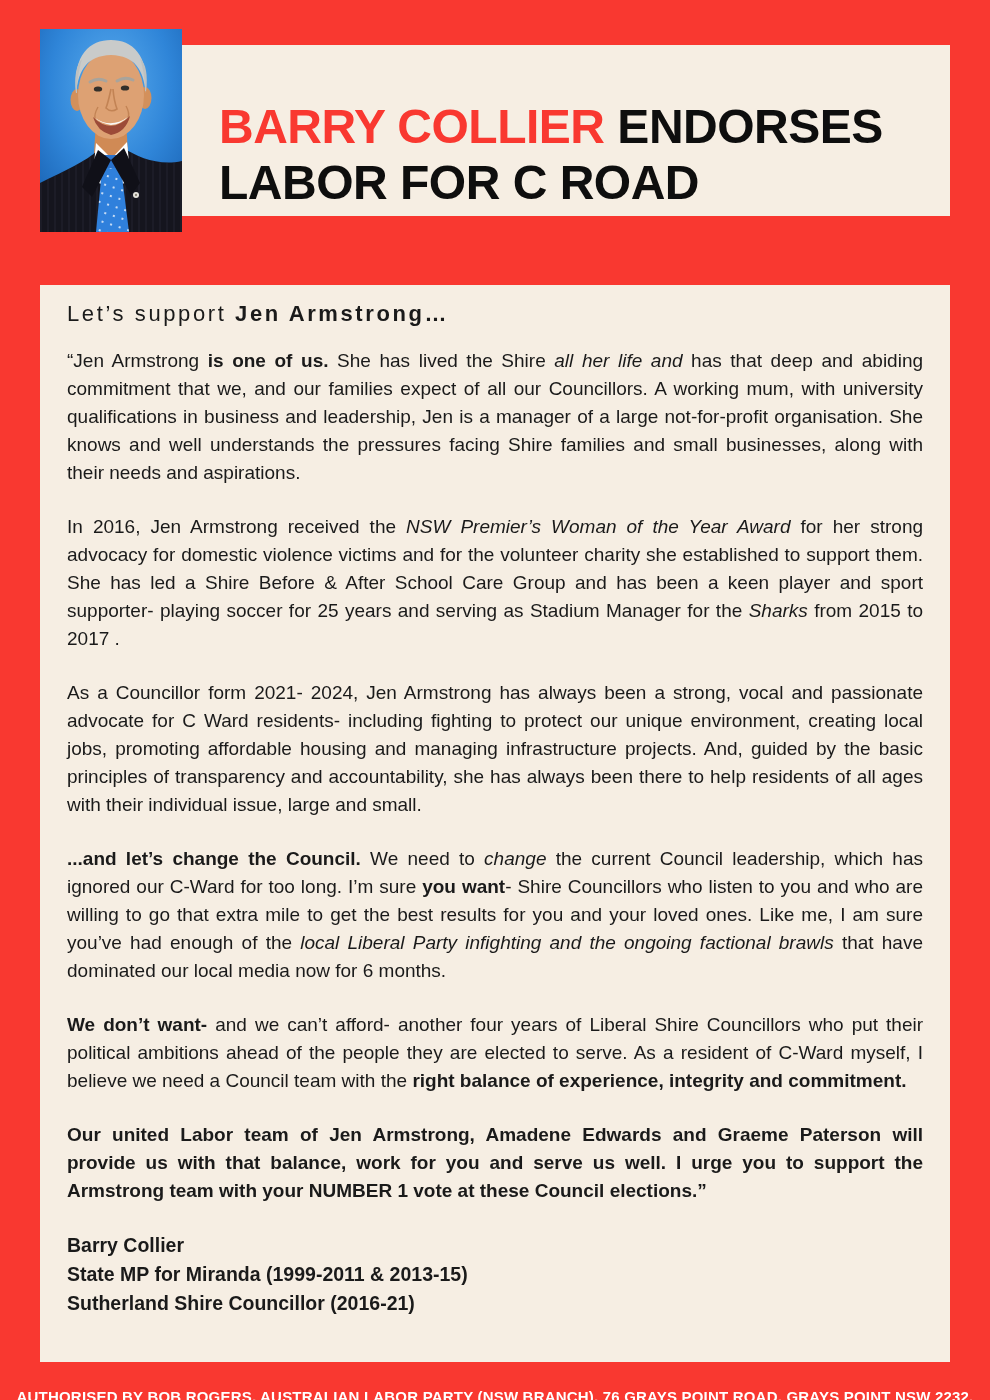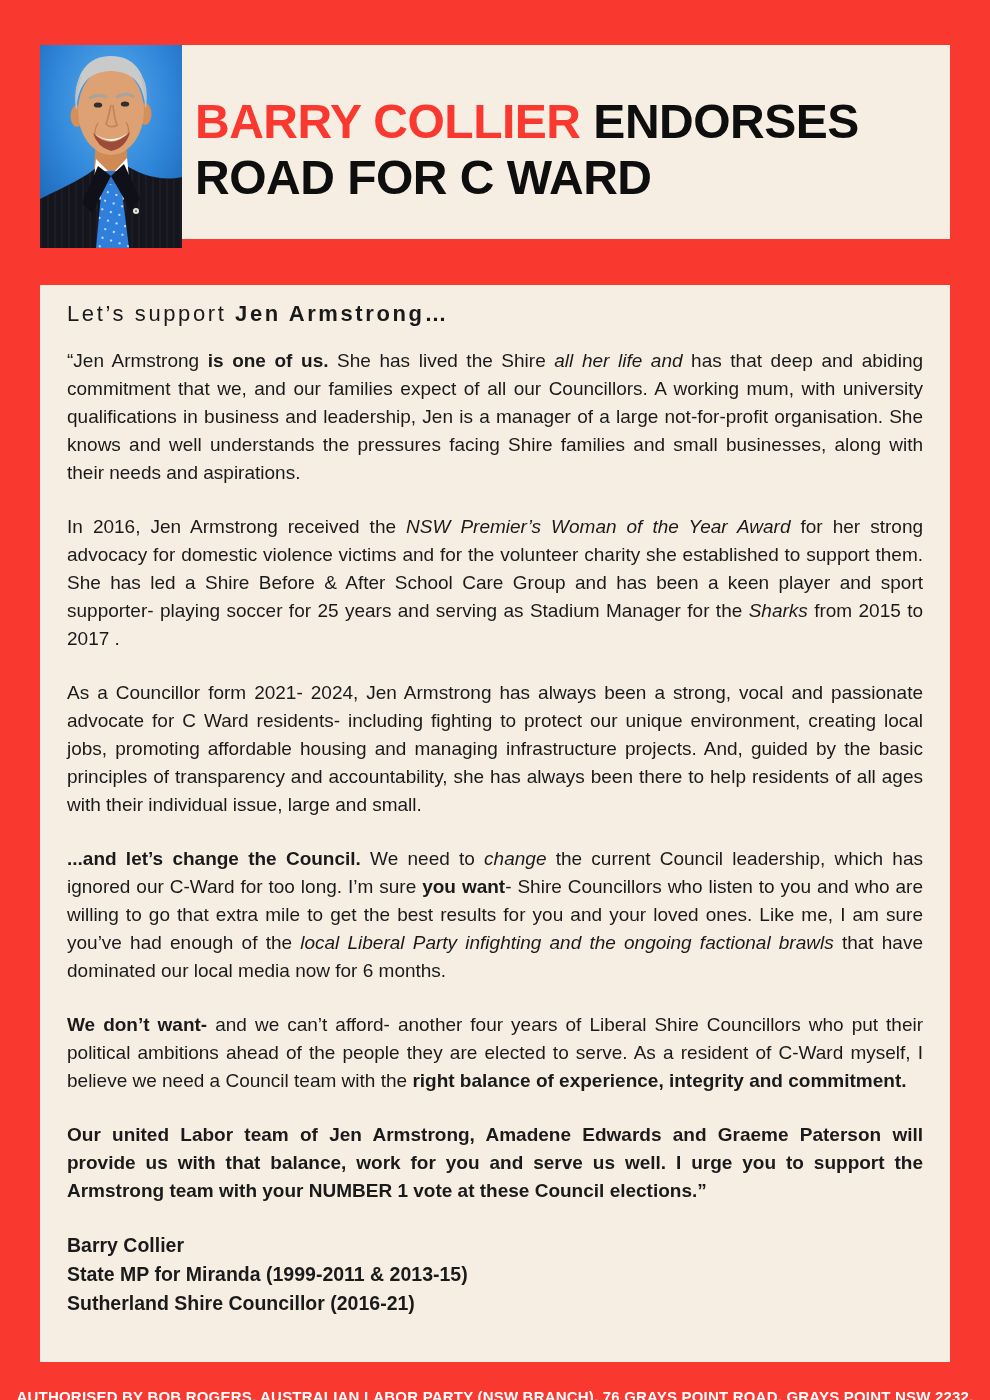--- a/index.html
+++ b/index.html
@@ -7,23 +7,23 @@
     width: 990px; height: 1400px;
     position: relative;
     background: #F93830;
     overflow: hidden;
     font-family: "Liberation Sans", sans-serif;
   }
 
   
   .header-band {
     position: absolute; left: 40px; top: 45px;
-    width: 910px; height: 194px;
+    width: 910px; height: 171px;
     background: #F6EEE3;
-    display: flex; align-items: flex-start;
+    display: flex; align-items: center; gap: 24px;
   }
   .portrait { width: 142px; height: 203px; flex: none; }
   .portrait svg { display: block; }
   .headline {
     margin: 0; padding: 49px 0 0 13px;
     font-weight: bold;
     font-size: 48px; line-height: 56px;
     letter-spacing: -0.5px;
     color: #0E0E0E;
     white-space: nowrap;
@@ -135,21 +135,21 @@
 
       <path d="M58,78 Q54,85 55,90" stroke="#C28354" stroke-width="1.4" fill="none"></path>
       <path d="M86,77 Q90,84 88,89" stroke="#C28354" stroke-width="1.4" fill="none"></path>
 
       <path d="M53,88 Q71,106 90,87 Q86,103 71,106 Q57,102 53,88 Z" fill="#9C4B38"></path>
       <path d="M55,89 Q71,100 88,88 Q81,95 71,96 Q60,94 55,89 Z" fill="#FAFAF8"></path>
     </svg>
   </div>
   <h1 class="headline">
     <span class="hl-line"><span class="hl-red">BARRY COLLIER </span><span>ENDORSES</span></span>
-    <span class="hl-line">ROAD FOR C WARD</span>
+    <span class="hl-line">LABOR FOR C ROAD</span>
   </h1>
 </div>
 
 <div class="letter-panel">
   <h2 class="lead-heading"><span class="run-regular">Let’s support </span><span class="run-bold">Jen Armstrong…</span></h2>
   <p class="body-par"><span class="run-regular">“Jen Armstrong </span><span class="run-bold">is one of us. </span><span class="run-regular">She has lived the Shire </span><span class="run-italic">all her life and </span><span class="run-regular">has that deep and abiding commitment that we, and our families expect of all our Councillors. A working mum, with university qualifications in business and leadership, Jen is a manager of a large not-for-profit organisation. She knows and well understands the pressures facing Shire families and small businesses, along with their needs and aspirations.</span></p>
   <p class="body-par"><span class="run-regular">In 2016, Jen Armstrong received the </span><span class="run-italic">NSW Premier’s Woman of the Year Award </span><span class="run-regular">for her strong advocacy for domestic violence victims and for the volunteer charity she established to support them. She has led a Shire Before &amp; After School Care Group and has been a keen player and sport supporter- playing soccer for 25 years and serving as Stadium Manager for the </span><span class="run-italic">Sharks </span><span class="run-regular">from 2015 to 2017 .</span></p>
   <p class="body-par"><span class="run-regular">As a Councillor form 2021- 2024, Jen Armstrong has always been a strong, vocal and passionate advocate for C Ward residents- including fighting to protect our unique environment, creating local jobs, promoting affordable housing and managing infrastructure projects. And, guided by the basic principles of transparency and accountability, she has always been there to help residents of all ages with their individual issue, large and small.</span></p>
   <p class="body-par"><span class="run-bold">...and let’s change the Council. </span><span class="run-regular">We need to </span><span class="run-italic">change </span><span class="run-regular">the current Council leadership, which has ignored our C-Ward for too long. I’m sure </span><span class="run-bold">you want</span><span class="run-regular">- Shire Councillors who listen to you and who are willing to go that extra mile to get the best results for you and your loved ones. Like me, I am sure you’ve had enough of the </span><span class="run-italic">local Liberal Party infighting and the ongoing factional brawls </span><span class="run-regular">that have dominated our local media now for 6 months.</span></p>
   <p class="body-par"><span class="run-bold">We don’t want- </span><span class="run-regular">and we can’t afford- another four years of Liberal Shire Councillors who put their political ambitions ahead of the people they are elected to serve. As a resident of C-Ward myself, I believe we need a Council team with the </span><span class="run-bold">right balance of experience, integrity and commitment.</span></p>

